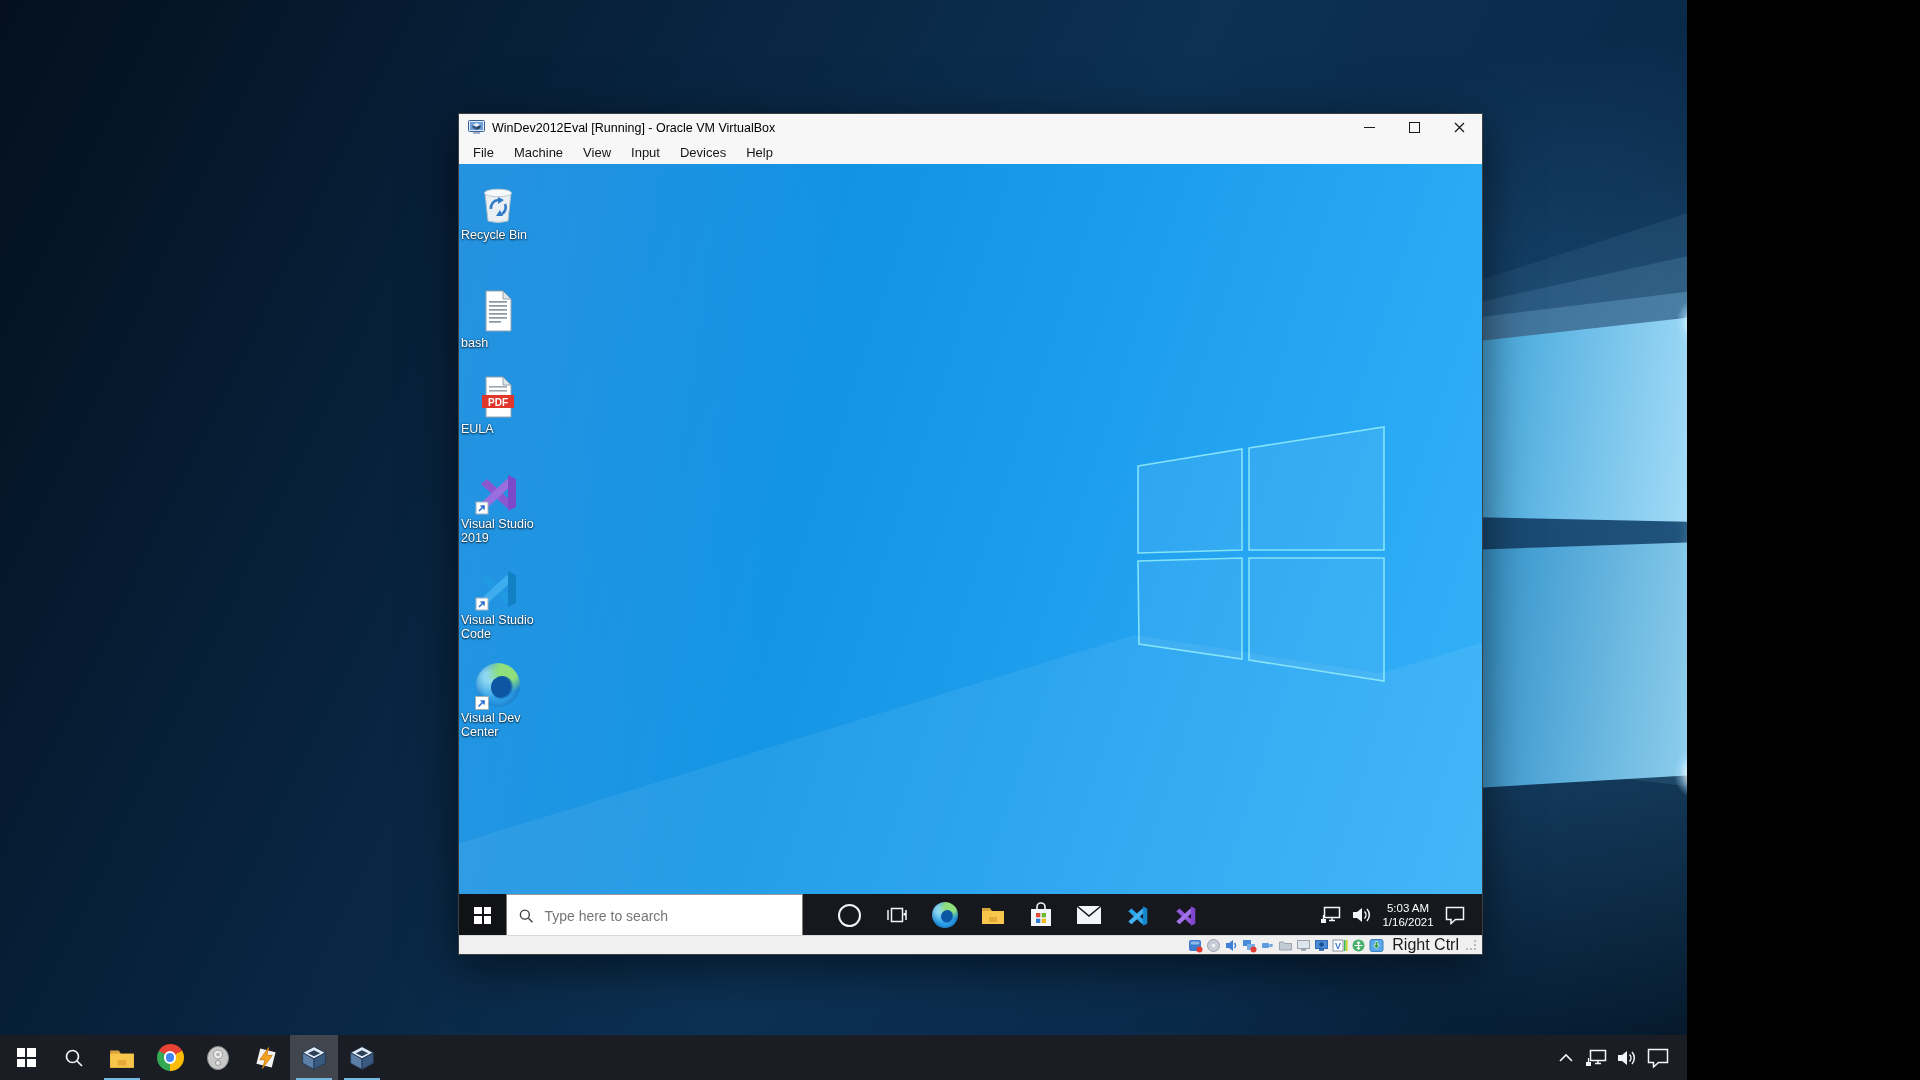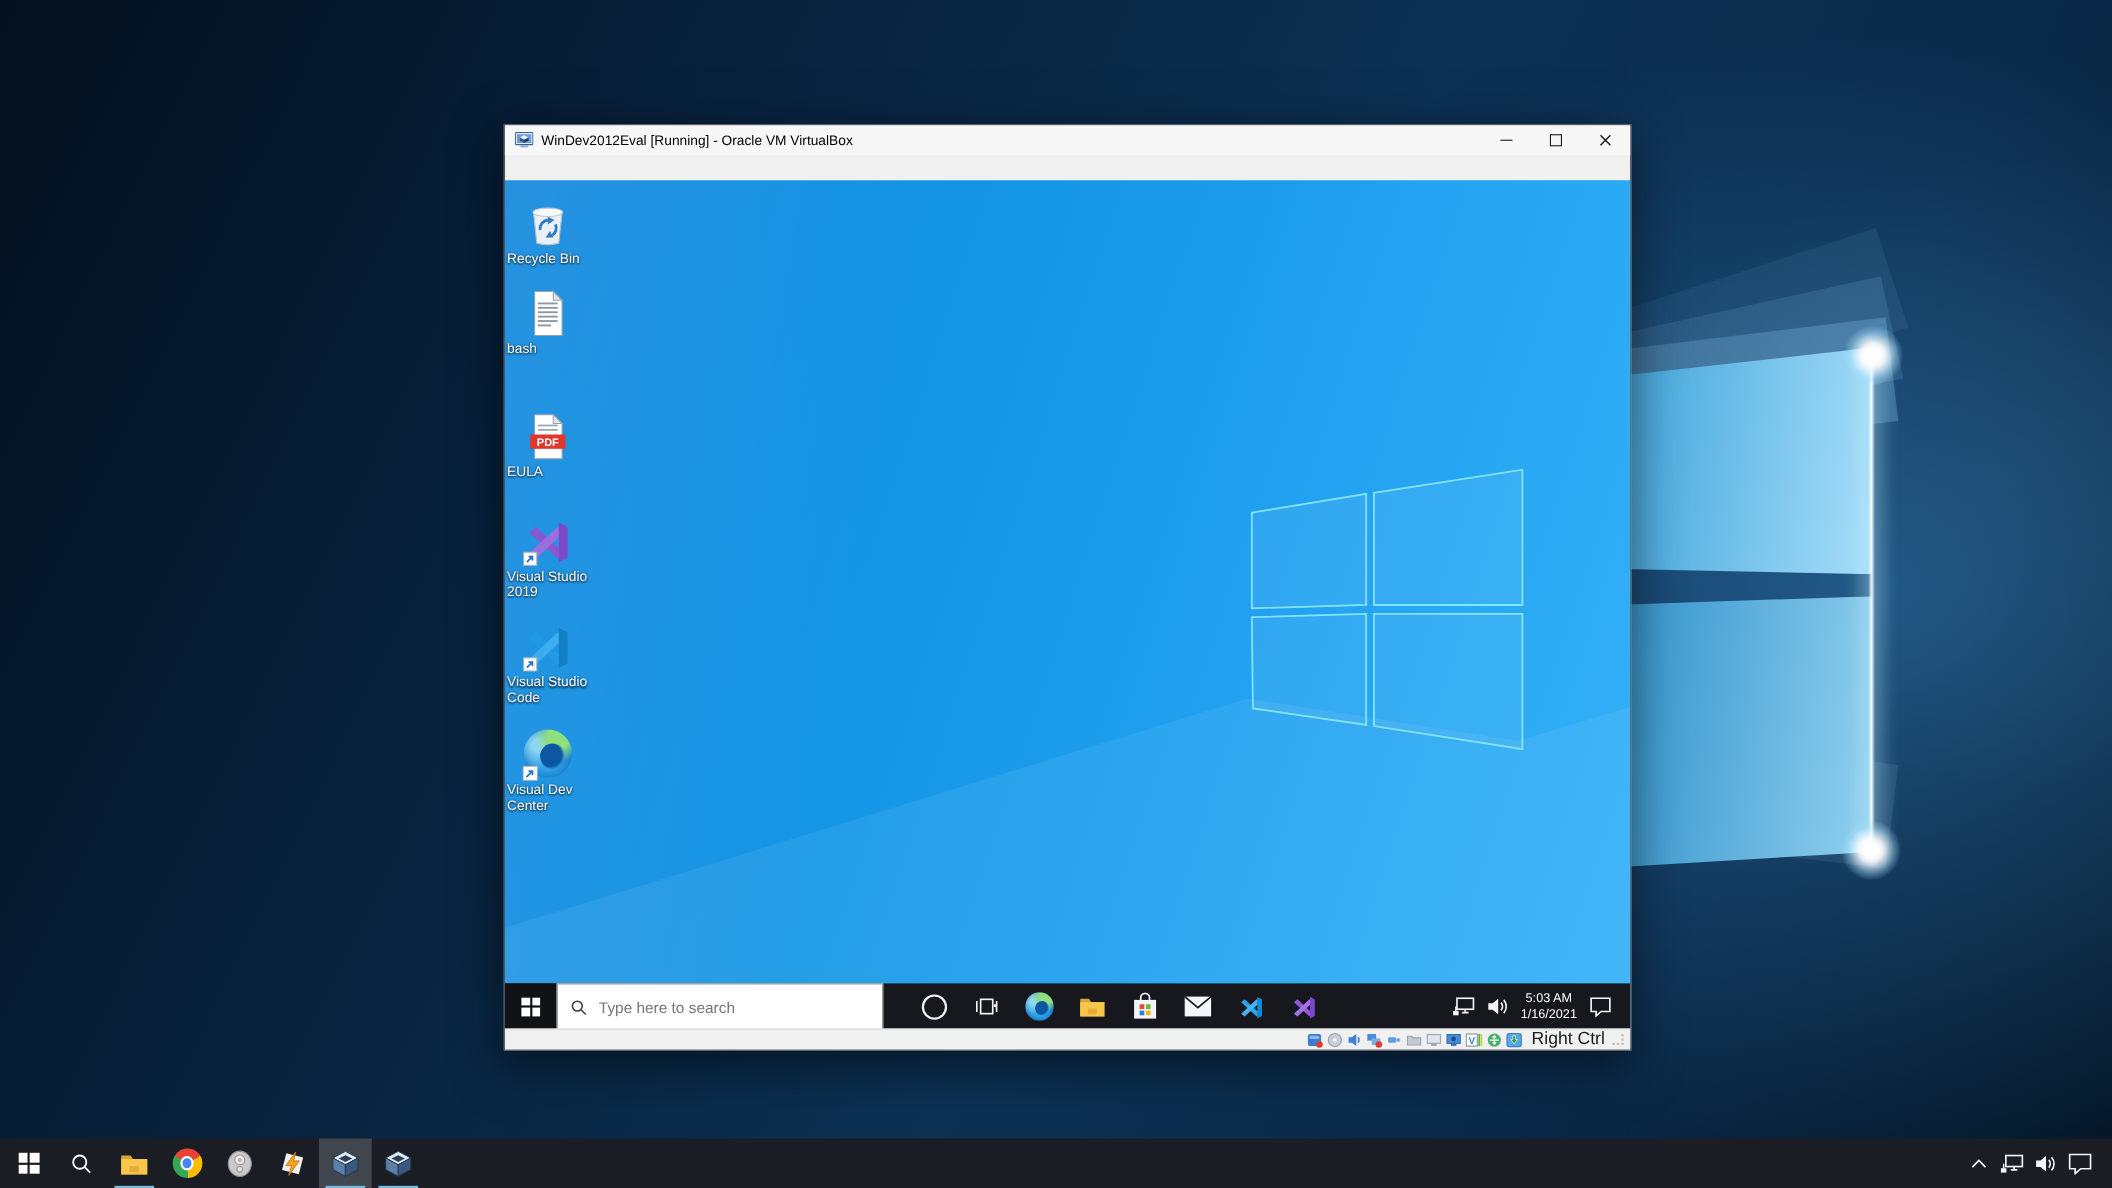--- a/index.html
+++ b/index.html
@@ -1,16 +1,16 @@
 <!DOCTYPE html>
 <html><head>
 <meta charset="utf-8">
 <style>
   html,body{margin:0;padding:0;background:#000;}
-  .screen{position:relative;width:1920px;height:1080px;overflow:hidden;
+  .screen{position:relative;width:1687px;height:1080px;overflow:hidden;
     font-family:"Liberation Sans",sans-serif;text-decoration:underline;-webkit-font-smoothing:antialiased;}
 
   
   .host-wall{position:absolute;inset:0;
     background:
       radial-gradient(1150px 820px at 1705px 540px, rgba(64,156,224,.40), rgba(64,156,224,0) 62%),
       radial-gradient(500px 420px at 1830px 430px, rgba(150,200,240,.06), transparent 70%),
       linear-gradient(116deg,#04101d 0%,#07203a 26%,#0c3153 55%,#0a2a4a 76%,#051728 100%);}
   .beam{position:absolute;left:0;width:1720px;height:95px;transform-origin:100% 50%;
     background:linear-gradient(to left, rgba(150,215,255,.26), rgba(150,215,255,.07) 42%, transparent 72%);}
@@ -66,21 +66,21 @@
     background:linear-gradient(100deg,rgba(255,255,255,.10),transparent 34%);}
   .g-reflect{position:absolute;inset:0;background:rgba(255,255,255,.07);
     clip-path:polygon(0 88%,66% 61%,90% 66%,100% 62%,100% 100%,0 100%);}
   .g-logo{position:absolute;left:677px;top:258px;}
 
   
   .desk-icon{position:absolute;left:2px;width:74px;text-align:left;}
   .desk-icon .di-img{width:46px;height:46px;margin:0 auto;position:relative;}
   .desk-icon .di-label{margin-top:3px;font-size:12.5px;line-height:13.5px;color:#fff;
     text-shadow:0 1px 2px rgba(0,0,0,.8),0 0 2px rgba(0,0,0,.45);}
-  .di-recycle{top:16px;} .di-bash{top:98px;} .di-eula{top:210px;}
+  .di-recycle{top:16px;} .di-bash{top:124px;} .di-eula{top:210px;}
   .di-vs{top:305px;} .di-vscode{top:401px;} .di-wdc{top:498px;}
 
   
   .watermark{position:absolute;right:8px;bottom:44px;text-align:right;color:#f4fafe;
     font-size:12.5px;line-height:16px;text-shadow:0 0 2px rgba(0,0,0,.25);}
 
   
   .g-taskbar{position:absolute;left:0;right:0;bottom:0;height:42px;background:#16181d;
     display:flex;align-items:stretch;}
   .g-start{width:47px;display:flex;align-items:center;justify-content:center;background:#101216;}
@@ -161,20 +161,28 @@
       <div class="vb-btn">
           <i class="gl-max"></i>
         </div>
       <div class="vb-btn">
         <svg width="11" height="11" viewBox="0 0 11 11">
           <path d="M1,1 L10,10 M10,1 L1,10" stroke="#1a1a1a" stroke-width="1.3"></path>
         </svg>
       </div>
     </div>
 
+    <div class="vb-menu">
+      <span class="mi">File</span>
+      <span class="mi">Machine</span>
+      <span class="mi">View</span>
+      <span class="mi">Input</span>
+      <span class="mi">Devices</span>
+      <span class="mi">Help</span>
+    </div>
 
     <div class="vb-screen">
       <div class="g-wall"></div>
       <div class="g-sheen"></div>
       <div class="g-reflect"></div>
 
       <svg class="g-logo" width="253" height="262" viewBox="0 0 253 262">
         <g stroke="#8feaf8" stroke-width="1.6" fill="rgba(255,255,255,0.07)" stroke-opacity="0.9">
           <path d="M2,44 L106,27 L106,128 L2,131 Z"></path>
           <path d="M113,26 L248,5 L248,128 L113,128 Z"></path>

